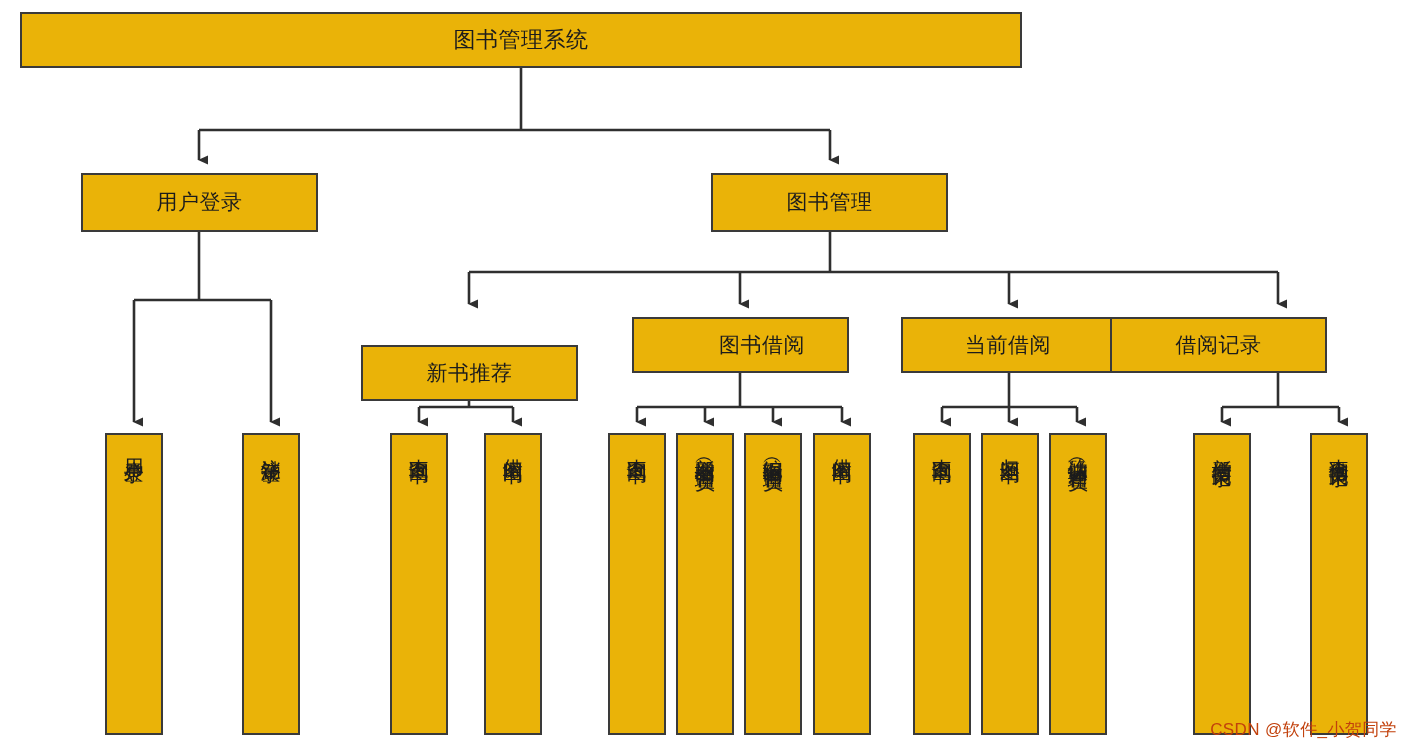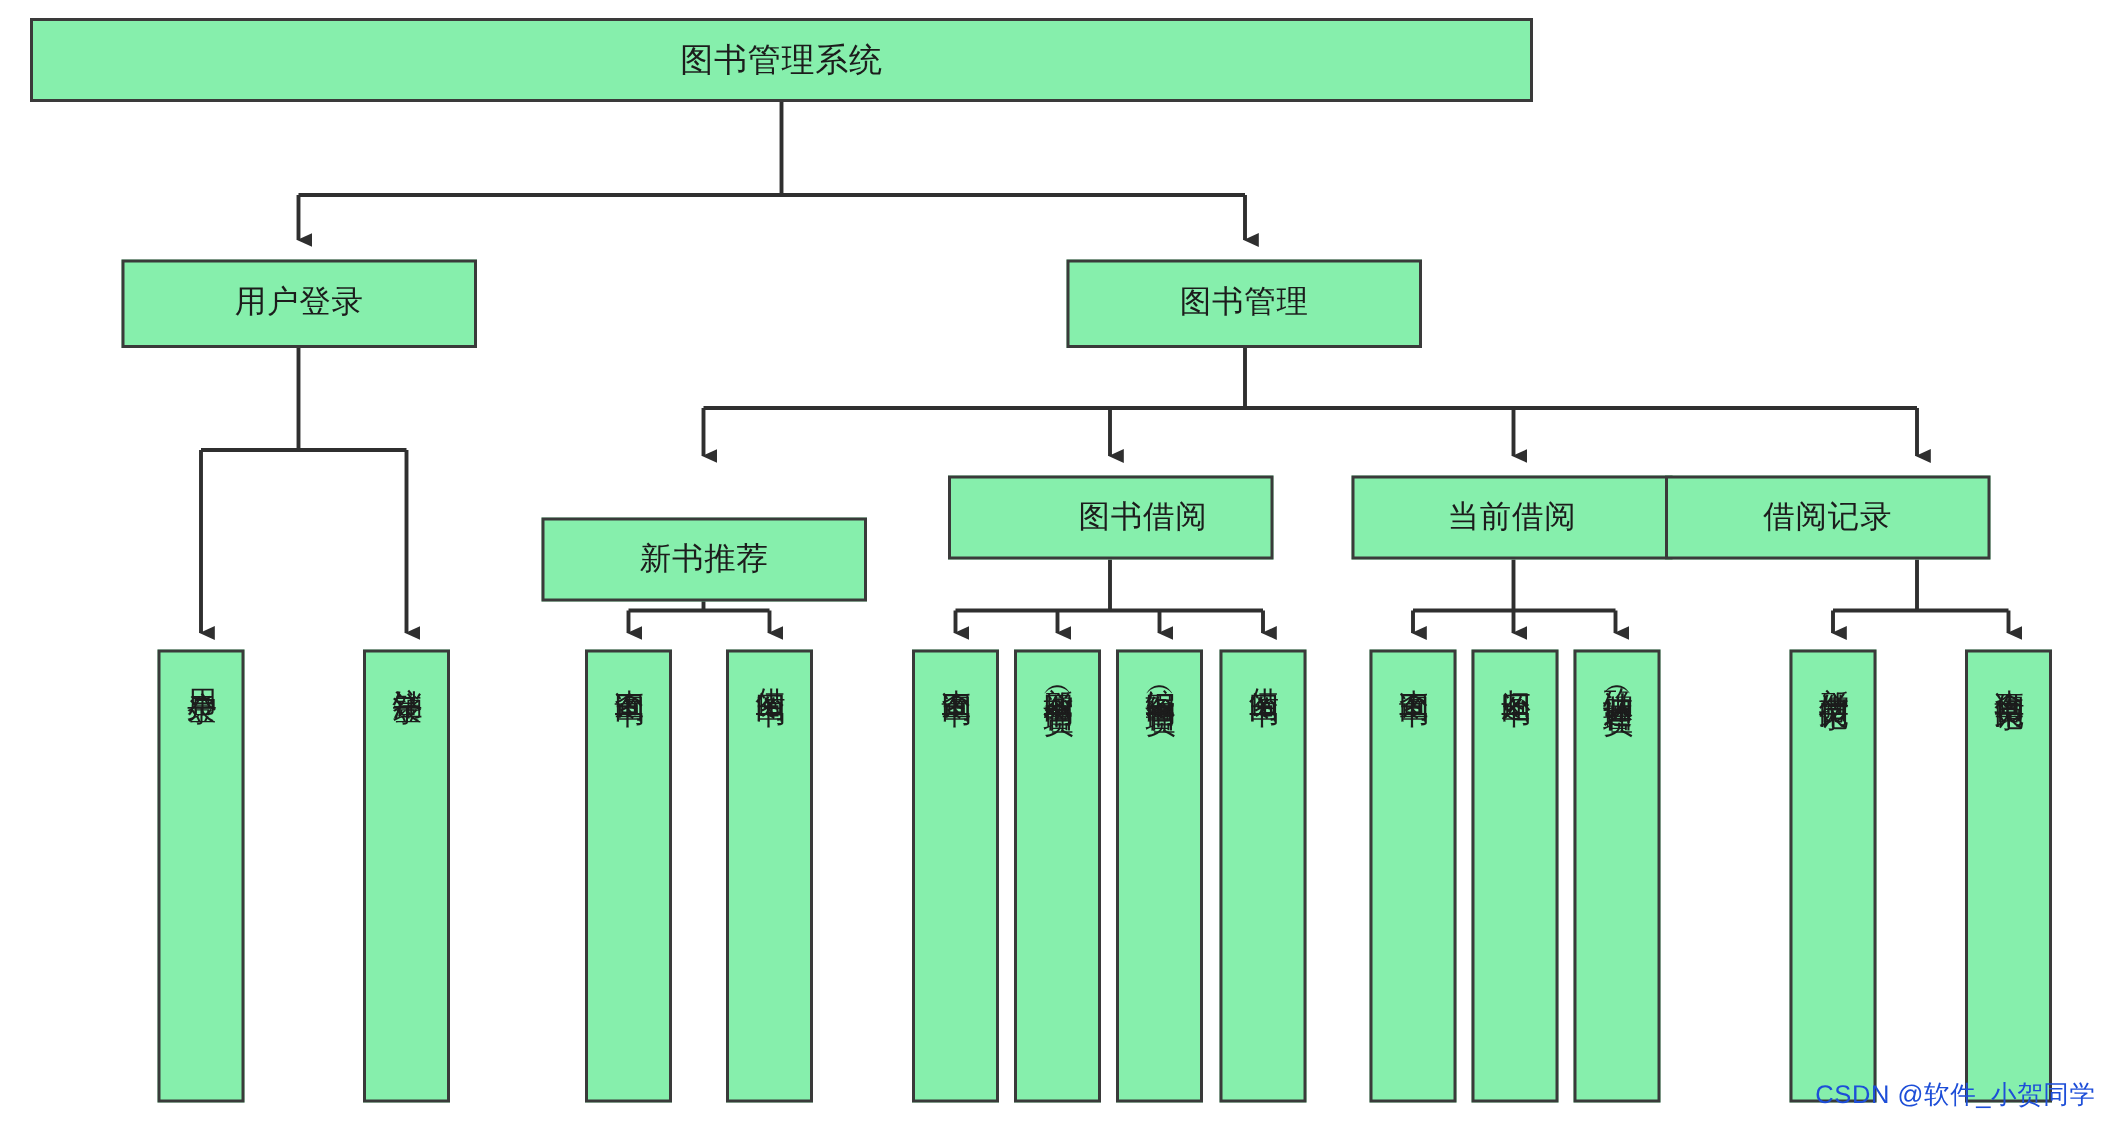--- a/index.html
+++ b/index.html
@@ -23,21 +23,21 @@
     position: absolute;
     left: 0;
     top: 0;
     width: 1405px;
     height: 747px;
     pointer-events: none;
   }
   .node {
     position: absolute;
     box-sizing: border-box;
-    background: #86efac;
+    background: #eab308;
     border: 2.5px solid #3a3a3a;
     display: flex;
     align-items: center;
     justify-content: center;
     text-align: center;
     color: #1c1c1c;
   }
   .node .label {
     display: block;
     line-height: 1.18;
@@ -62,21 +62,21 @@
     font-size: 20px;
     line-height: 1.32;
     letter-spacing: 2px;
     white-space: nowrap;
   }
   .watermark {
     position: absolute;
     right: 8px;
     bottom: 6px;
     font-size: 17px;
-    color: #1d4ed8;
+    color: #c2410c;
     letter-spacing: 0.4px;
     white-space: nowrap;
     user-select: none;
   }
 </style>
 </head>
 <body>
 
 <div id="canvas">
 

